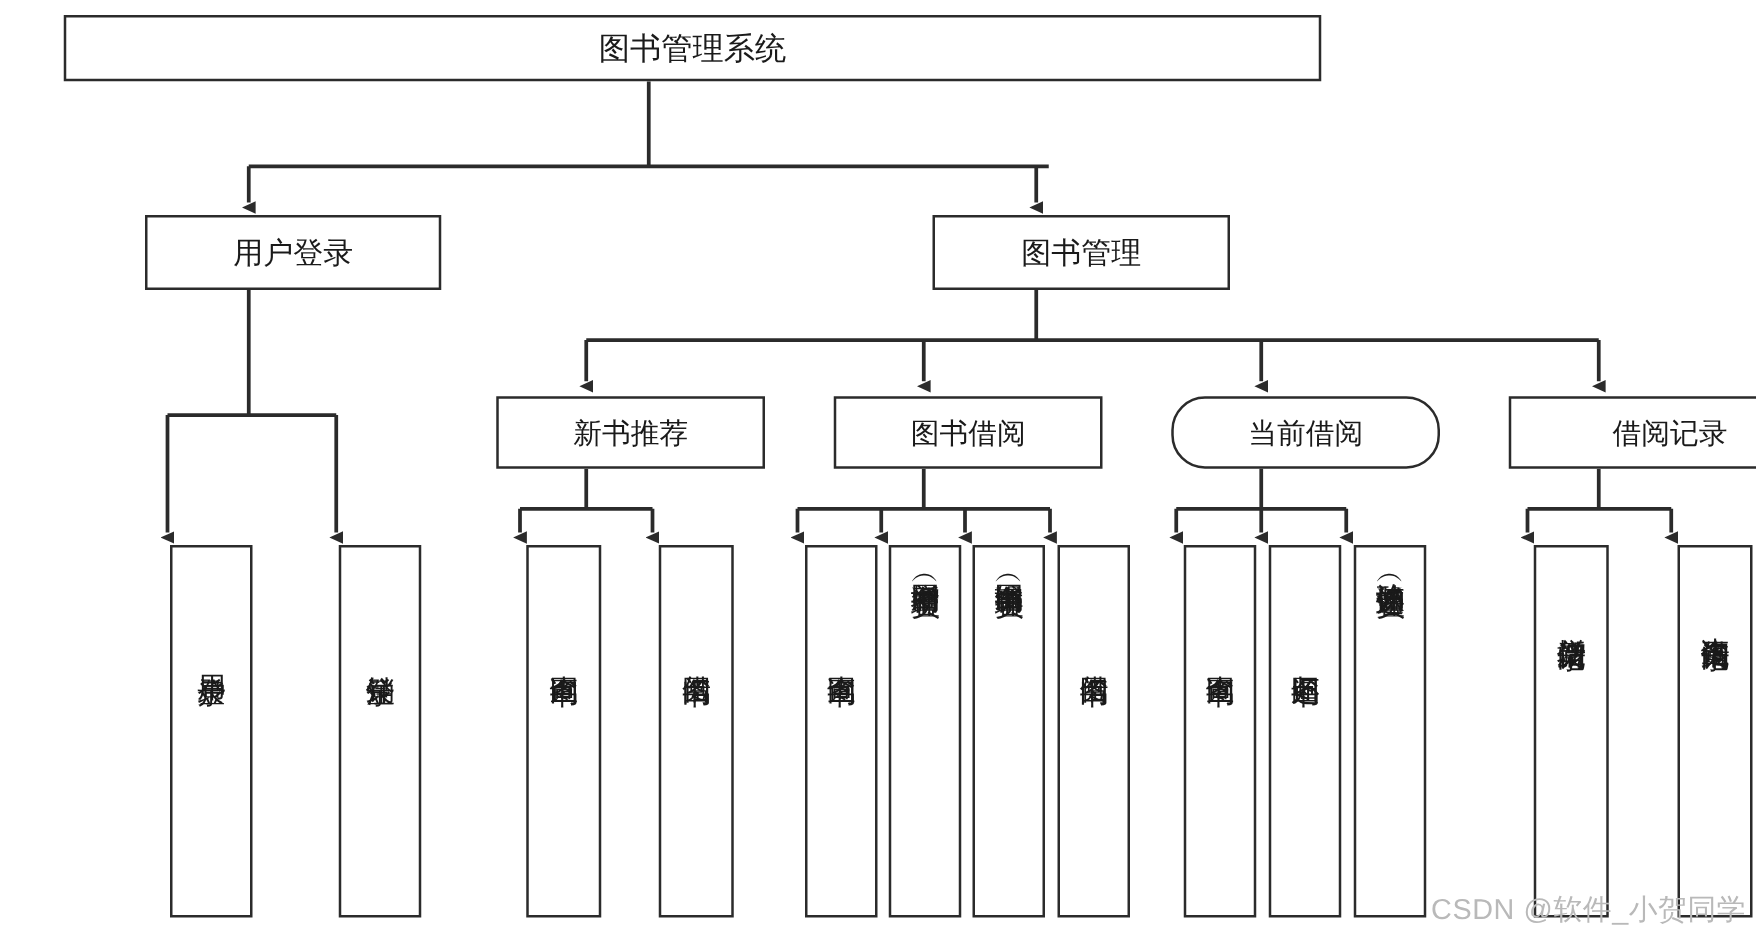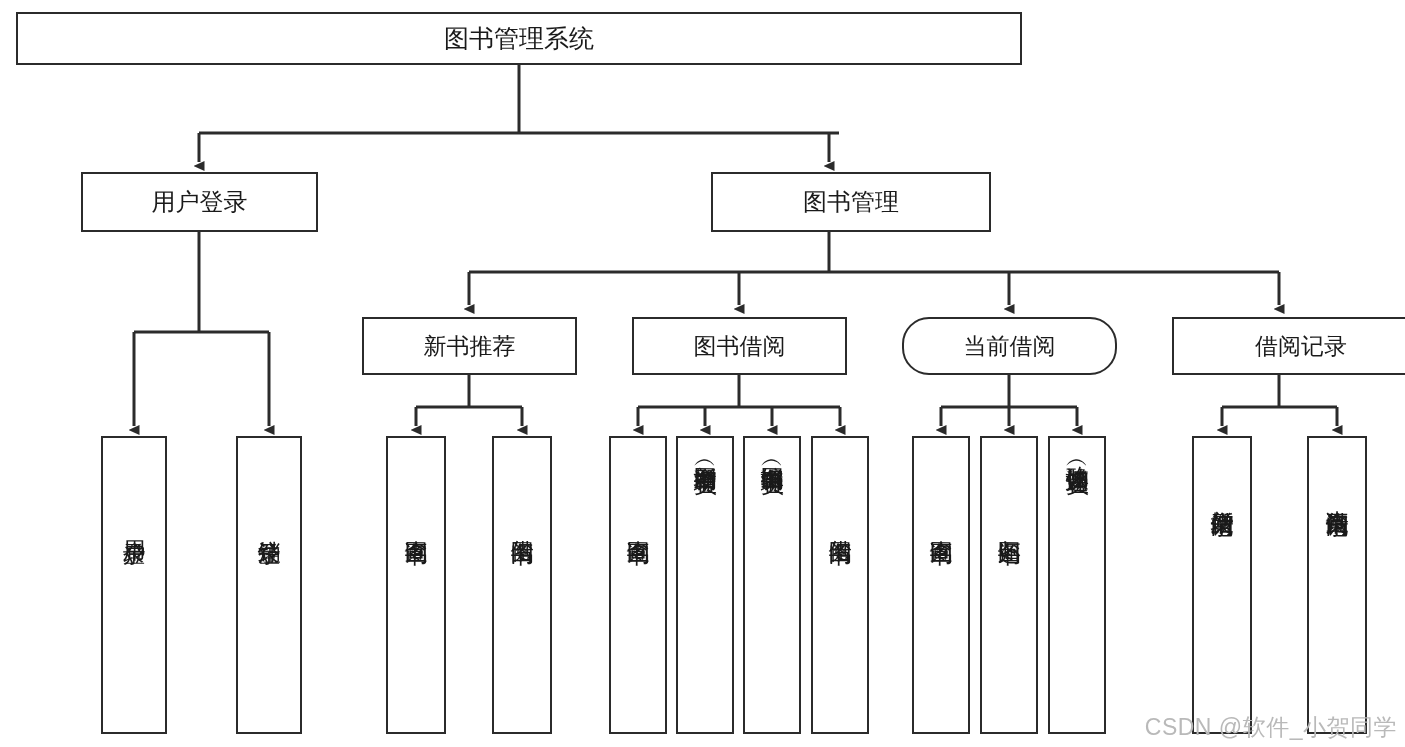--- a/index.html
+++ b/index.html
@@ -26,20 +26,21 @@
   }
   .node {
     position: absolute;
     box-sizing: border-box;
     background: #ffffff;
     border: 2px solid #2b2b2b;
     display: flex;
     align-items: center;
     justify-content: center;
     color: #1a1a1a;
+    margin-left: 35px;
   }
   .node.root {
     font-size: 25px;
   }
   .node.level1 {
     font-size: 24px;
   }
   .node.level2 {
     font-size: 23px;
   }
@@ -132,21 +133,21 @@
     </g>
   </svg>
 
   <div class="node root" style="left:16px; top:12px; width:1006px; height:53px;">
     <span>图书管理系统</span>
   </div>
 
   <div class="node level1" style="left:81px; top:172px; width:237px; height:60px;">
     <span>用户登录</span>
   </div>
-  <div class="node level1" style="left:711px; top:172px; width:280px; height:60px;">
+  <div class="node level1" style="left:711px; top:172px; width:238px; height:60px;">
     <span>图书管理</span>
   </div>
 
   <div class="node level2" style="left:362px; top:317px; width:215px; height:58px;">
     <span>新书推荐</span>
   </div>
   <div class="node level2" style="left:632px; top:317px; width:215px; height:58px;">
     <span>图书借阅</span>
   </div>
   <div class="node level2" style="left:902px; top:317px; width:215px; height:58px;border-radius:27px;">

